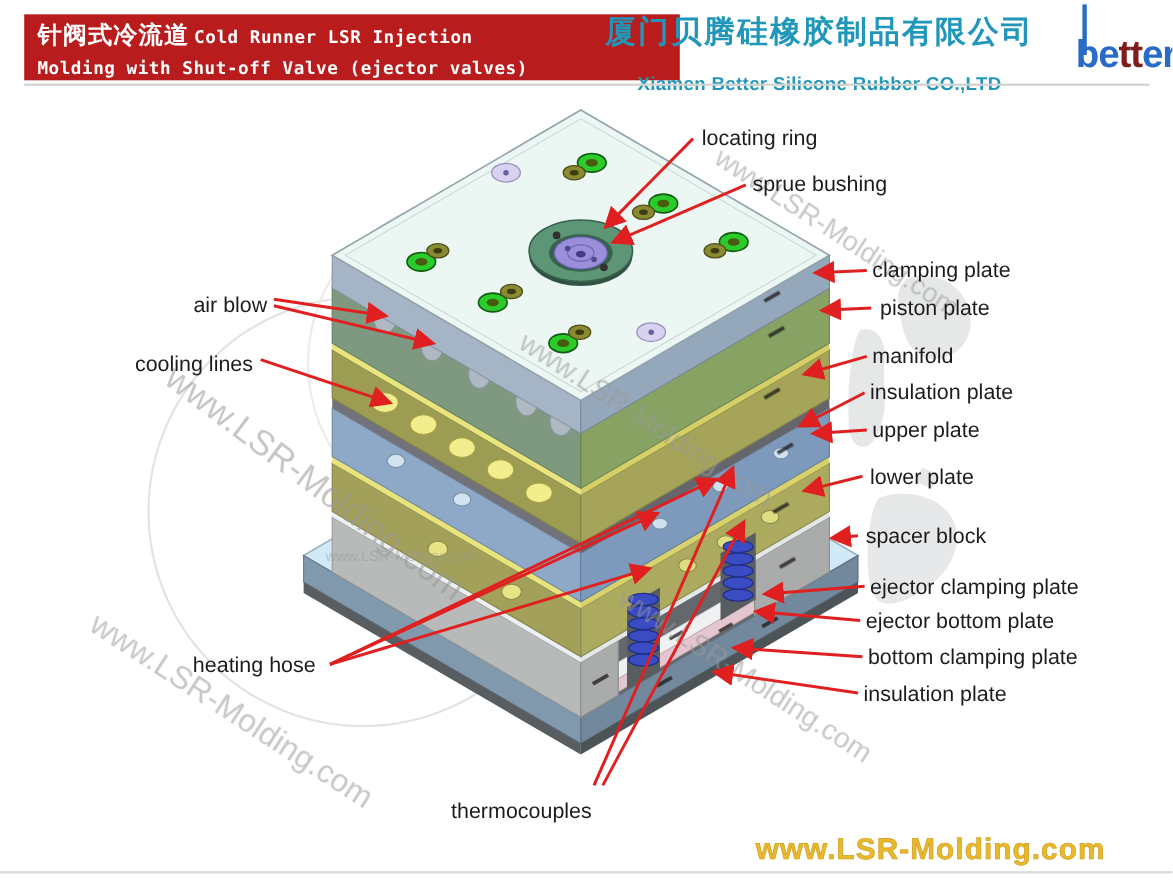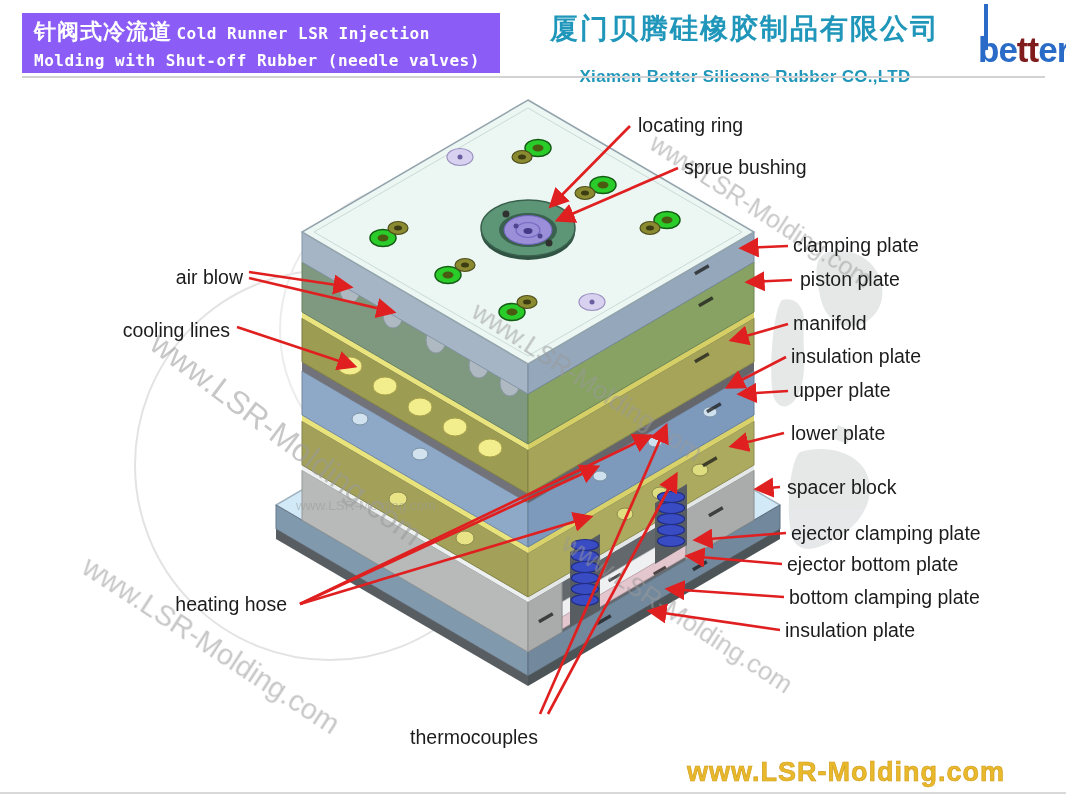--- a/index.html
+++ b/index.html
@@ -1,20 +1,20 @@
 <!DOCTYPE html>
 <html><head>
 <meta charset="utf-8">
 <style>
   html,body{margin:0;padding:0;background:#fff;}
   .page{position:relative;width:1066px;height:800px;background:#ffffff;overflow:hidden;
         font-family:"Liberation Sans",sans-serif;}
   .page svg{position:absolute;left:0;top:0;}
   svg text{font-family:"Liberation Sans",sans-serif;}
-  .banner{position:absolute;left:22px;top:13px;width:478px;height:60px;background:#8b5cf6;
+  .banner{position:absolute;left:22px;top:13px;width:596px;height:60px;background:#b91c1c;
           color:#fff;padding:6px 0 0 12px;box-sizing:border-box;line-height:26px;}
   .banner .cn{font-size:22px;font-weight:bold;letter-spacing:1px;}
   .banner .en{font-family:"DejaVu Sans Mono",monospace;font-weight:bold;font-size:16px;letter-spacing:0.5px;}
   .banner .l2{display:block;margin-top:1px;}
   .company{position:absolute;left:545px;top:10px;width:400px;text-align:center;color:#2097ba;}
   .company .cn{font-family:"Liberation Serif",serif;font-weight:bold;font-size:28px;letter-spacing:2px;}
   .company .en{font-size:17px;font-weight:bold;margin-top:19px;letter-spacing:0.3px;}
   .logo{position:absolute;left:978px;top:4px;width:86px;height:78px;color:#2a6bc8;}
   .logo .bar{position:absolute;left:6px;top:0px;width:4px;height:46px;background:#2a6bc8;}
   .logo .word{position:absolute;left:0px;top:26px;font-size:35px;font-weight:bold;letter-spacing:-1px;}
@@ -279,21 +279,21 @@
     <text x="287" y="611" text-anchor="end">heating hose</text>
     <text x="474" y="744" text-anchor="middle">thermocouples</text>
   </g>
 
   <text x="687" y="781" font-family="Liberation Serif, serif" font-weight="bold" font-size="27" letter-spacing="1" fill="#e9b92c" stroke="#d09a18" stroke-width="0.6">www.LSR-Molding.com</text>
 </svg>
 
 <div class="banner">
   <span class="cn">针阀式冷流道</span>
   <span class="en">Cold Runner LSR Injection</span>
-  <span class="en l2">Molding with Shut-off Rubber (needle valves)</span>
+  <span class="en l2">Molding with Shut-off Valve (ejector valves)</span>
 </div>
 
 <div class="company">
   <div class="cn">厦门贝腾硅橡胶制品有限公司</div>
   <div class="en">Xiamen Better Silicone Rubber CO.,LTD</div>
 </div>
 
 <div class="logo">
   <div class="bar"></div>
   <div class="word"><span>be</span><span class="o">tt</span><span>er</span></div>

